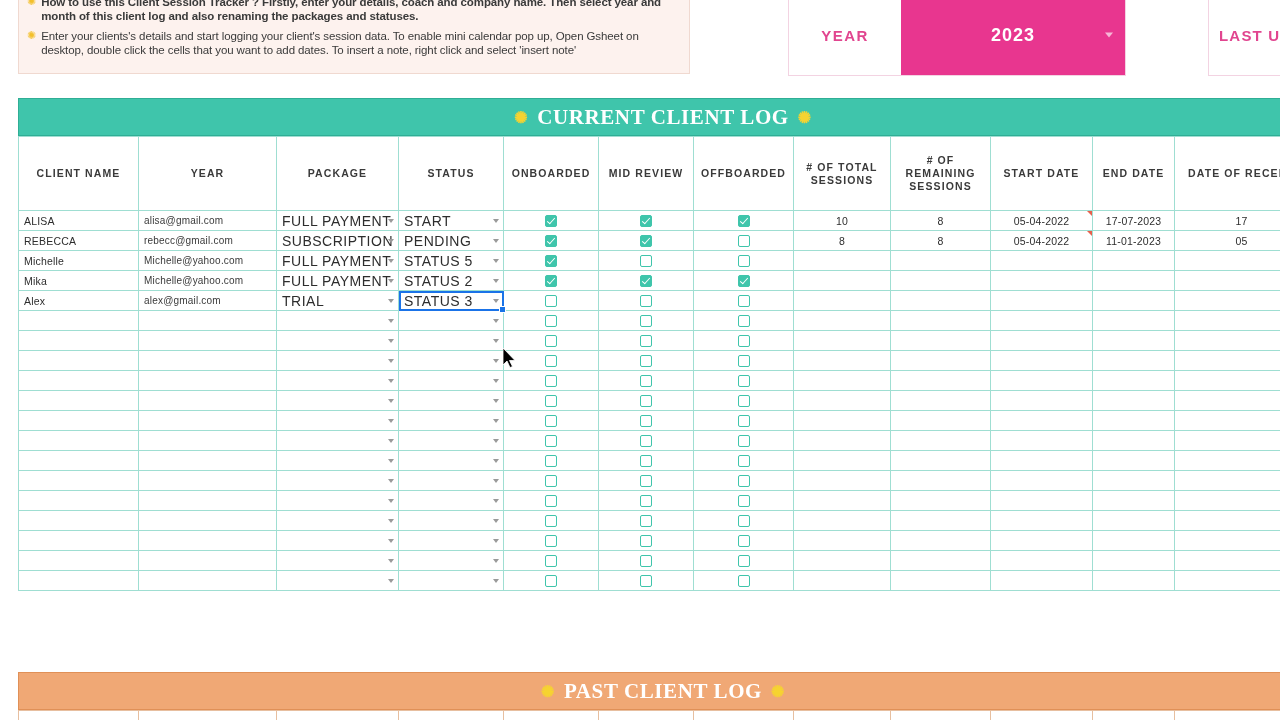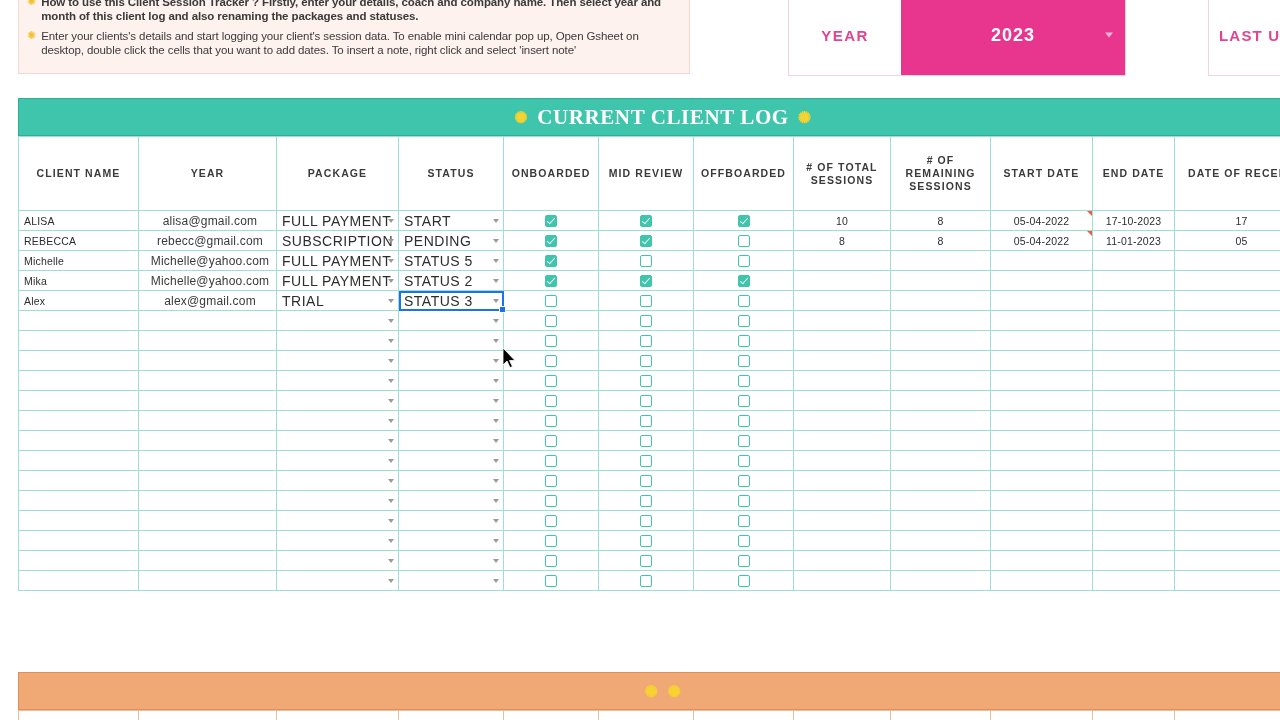--- a/index.html
+++ b/index.html
@@ -145,21 +145,21 @@
   table.grid tbody td { height: 20px; }
 
   .cell-text {
     font-size: 10.5px;
     color: #2d2d2d;
     padding-left: 5px;
     letter-spacing: 0.2px;
     white-space: nowrap;
     overflow: hidden;
   }
-  .cell-text.email { font-size: 12px; color: #3a3a3a; text-align: center; }
+  .cell-text.email { font-size: 10px; color: #3a3a3a; }
   .cell-center { text-align: center; padding-left: 0; }
 
   
   .dd {
     position: relative;
     height: 100%;
     display: flex;
     align-items: center;
   }
   .dd .txt {
@@ -367,21 +367,21 @@
             <td class="">
               <div class="cell-text cell-center">10</div>
             </td>
             <td class="">
               <div class="cell-text cell-center">8</div>
             </td>
             <td class="note-corner">
               <div class="cell-text cell-center">05-04-2022</div>
             </td>
             <td class="">
-              <div class="cell-text cell-center">17-10-2023</div>
+              <div class="cell-text cell-center">17-07-2023</div>
             </td>
             <td class="">
               <div class="cell-text cell-center">17</div>
             </td>
           </tr>
           <tr>
             <td class="">
               <div class="cell-text ">REBECCA</div>
             </td>
             <td class="">
@@ -1283,20 +1283,21 @@
         </tbody>
     </table>
   </div>
 
   <svg class="cursor" viewBox="0 0 13 20">
     <polygon points="0,0 0,17 4,13 7,19.5 9.5,18.5 6.5,12.5 12,12.5" fill="#000000" stroke="#ffffff" stroke-width="0.8"></polygon>
   </svg>
 
   <div class="past-title">
     <span class="sun">✺</span>
+    <span>PAST CLIENT LOG</span>
     <span class="sun">✺</span>
   </div>
 
   <div class="past-head">
     <table>
       <colgroup>
         <col style="width:120px">
           <col style="width:138px">
           <col style="width:122px">
           <col style="width:105px">

